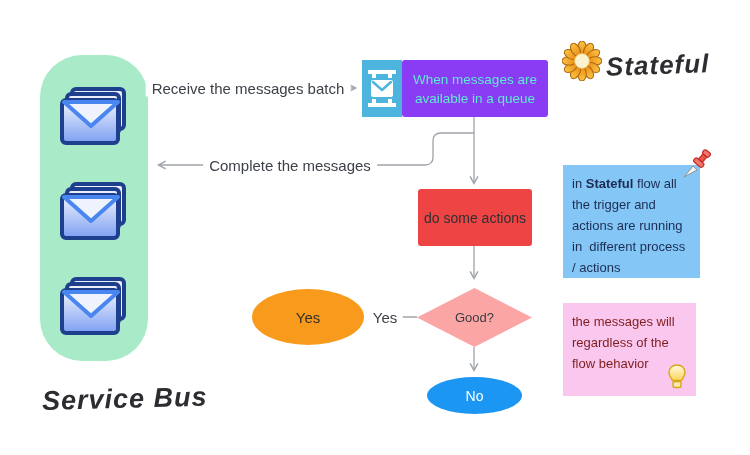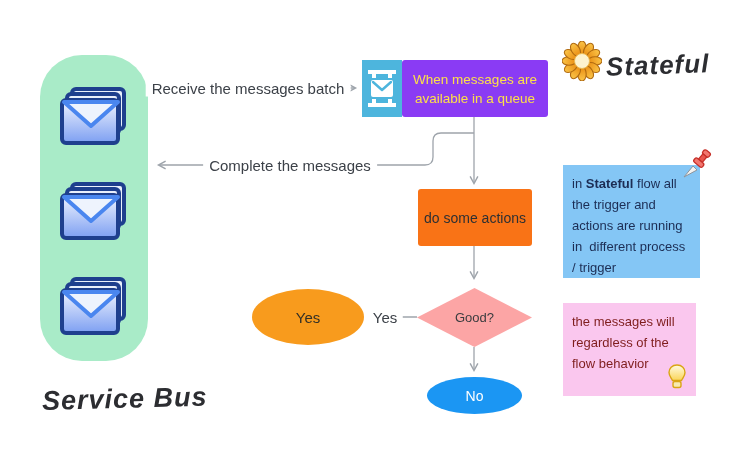--- a/index.html
+++ b/index.html
@@ -23,27 +23,27 @@
     font-size:27px;color:#2c2d31;font-style:italic;font-weight:bold;
     transform:rotate(-1.5deg);letter-spacing:1px;white-space:nowrap;
   }
 
   
   .trigger{position:absolute;left:362px;top:60px;display:flex;}
   .trigger-icon{width:40px;height:57px;background:#4db5dd;flex:none;}
   .trigger-box{
     width:146px;height:57px;background:#8a3bf4;border-radius:3px;
     display:flex;align-items:center;justify-content:center;
-    color:#fde047;font-size:13.5px;text-align:center;white-space:pre-line;line-height:19px;
+    color:#5eead4;font-size:13.5px;text-align:center;white-space:pre-line;line-height:19px;
   }
 
   
   .action-box{
     position:absolute;left:418px;top:189px;width:114px;height:57px;
-    background:#f97316;border-radius:3px;
+    background:#ef4444;border-radius:3px;
     display:flex;align-items:center;justify-content:center;
     font-size:14px;color:#2e3033;
   }
 
   
   .diamond{
     position:absolute;left:417px;top:288px;width:115px;height:59px;
     background:#fca5a5;
     clip-path:polygon(50% 0,100% 50%,50% 100%,0 50%);
     display:flex;align-items:center;justify-content:center;
@@ -197,21 +197,21 @@
       <circle cx="20" cy="20" r="7.5" fill="#fdf2ce" stroke="#ecba52" stroke-width="1"></circle>
     </svg>
     <span class="logo-text">Stateful</span>
   </div>
 
   <div class="note blue">
     <div class="nline"><span>in </span><b>Stateful</b><span> flow all</span></div>
     <div class="nline">the trigger and</div>
     <div class="nline">actions are running</div>
     <div class="nline">in  different process</div>
-    <div class="nline">/ trigger</div>
+    <div class="nline">/ actions</div>
     <svg class="pin" viewBox="0 0 32 34">
       <polygon points="4,30 13,19 17,23" fill="#f3f3f1" stroke="#8d939b" stroke-width="1"></polygon>
       <g transform="rotate(40 21 13)">
         <rect x="17" y="2" width="8" height="5" rx="2" fill="#f2766e" stroke="#c62f28" stroke-width="1.3"></rect>
         <rect x="18.5" y="7" width="5" height="7" fill="#e8554d" stroke="#c62f28" stroke-width="1.3"></rect>
         <rect x="15.5" y="14" width="11" height="5" rx="2" fill="#f2766e" stroke="#c62f28" stroke-width="1.3"></rect>
       </g>
     </svg>
   </div>
 

